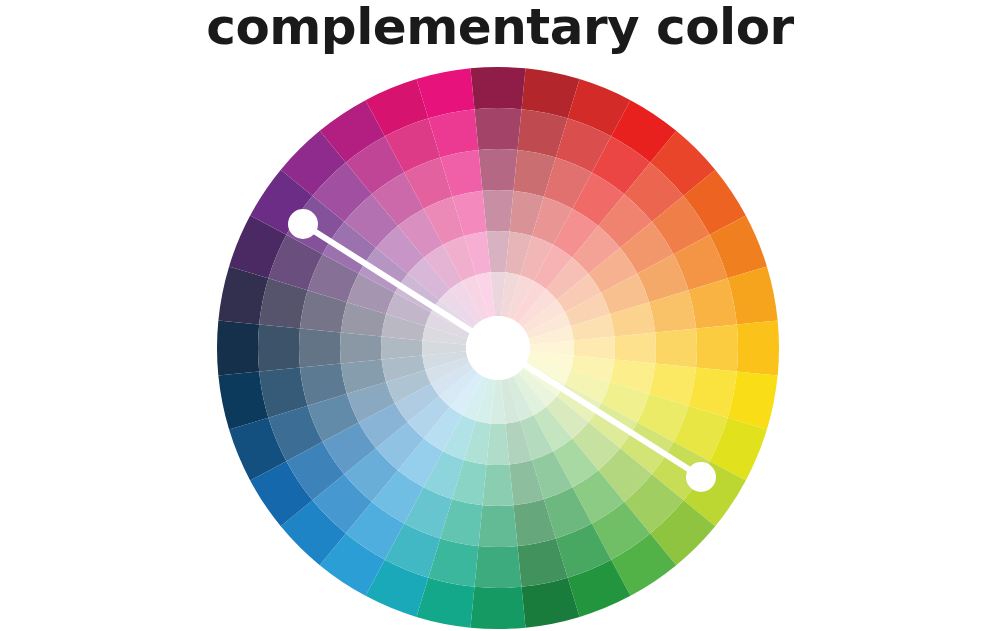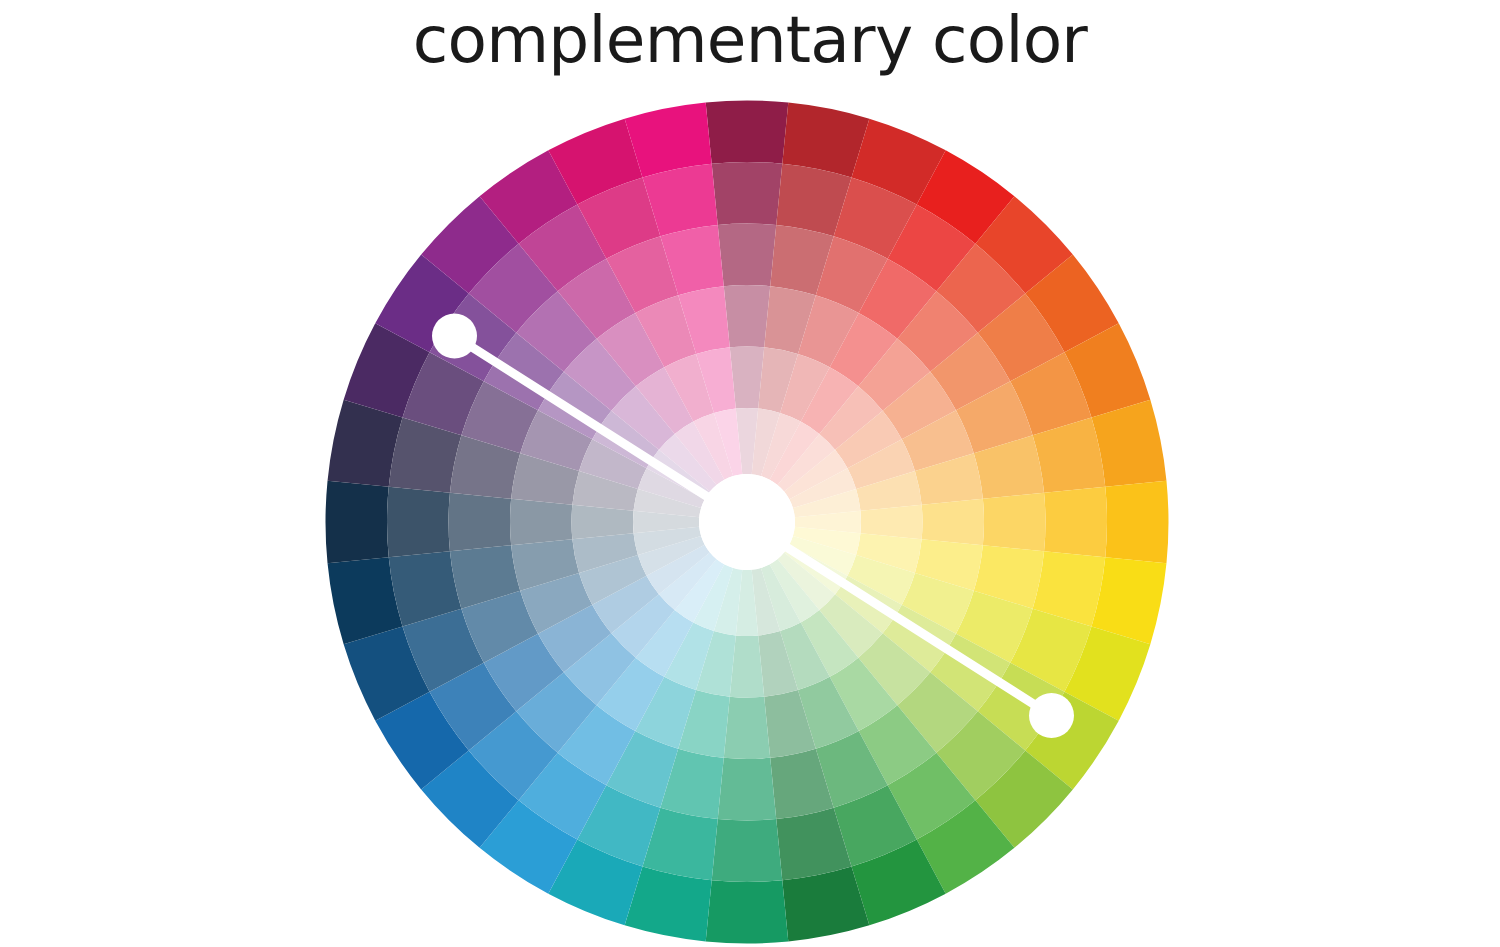--- a/index.html
+++ b/index.html
@@ -22,22 +22,22 @@
     width: 1000px;
     height: 631px;
   }
   #title {
     position: absolute;
     left: 0;
     top: 0;
     width: 1000px;
     text-align: center;
     font-family: "DejaVu Sans", "Liberation Sans", sans-serif;
-    font-weight: 400;
-    font-size: 43px;
+    font-weight: 700;
+    font-size: 50px;
     letter-spacing: -0.5px;
     color: #1a1a1a;
     line-height: 54px;
     user-select: none;
   }
   svg { display: block; }
 </style>
 </head>
 <body>
 

